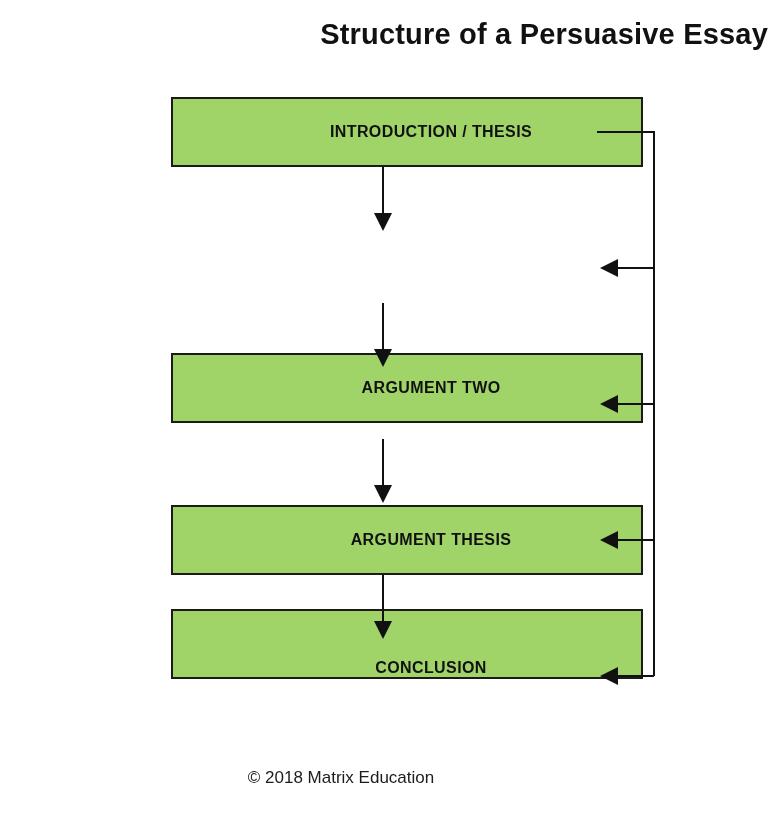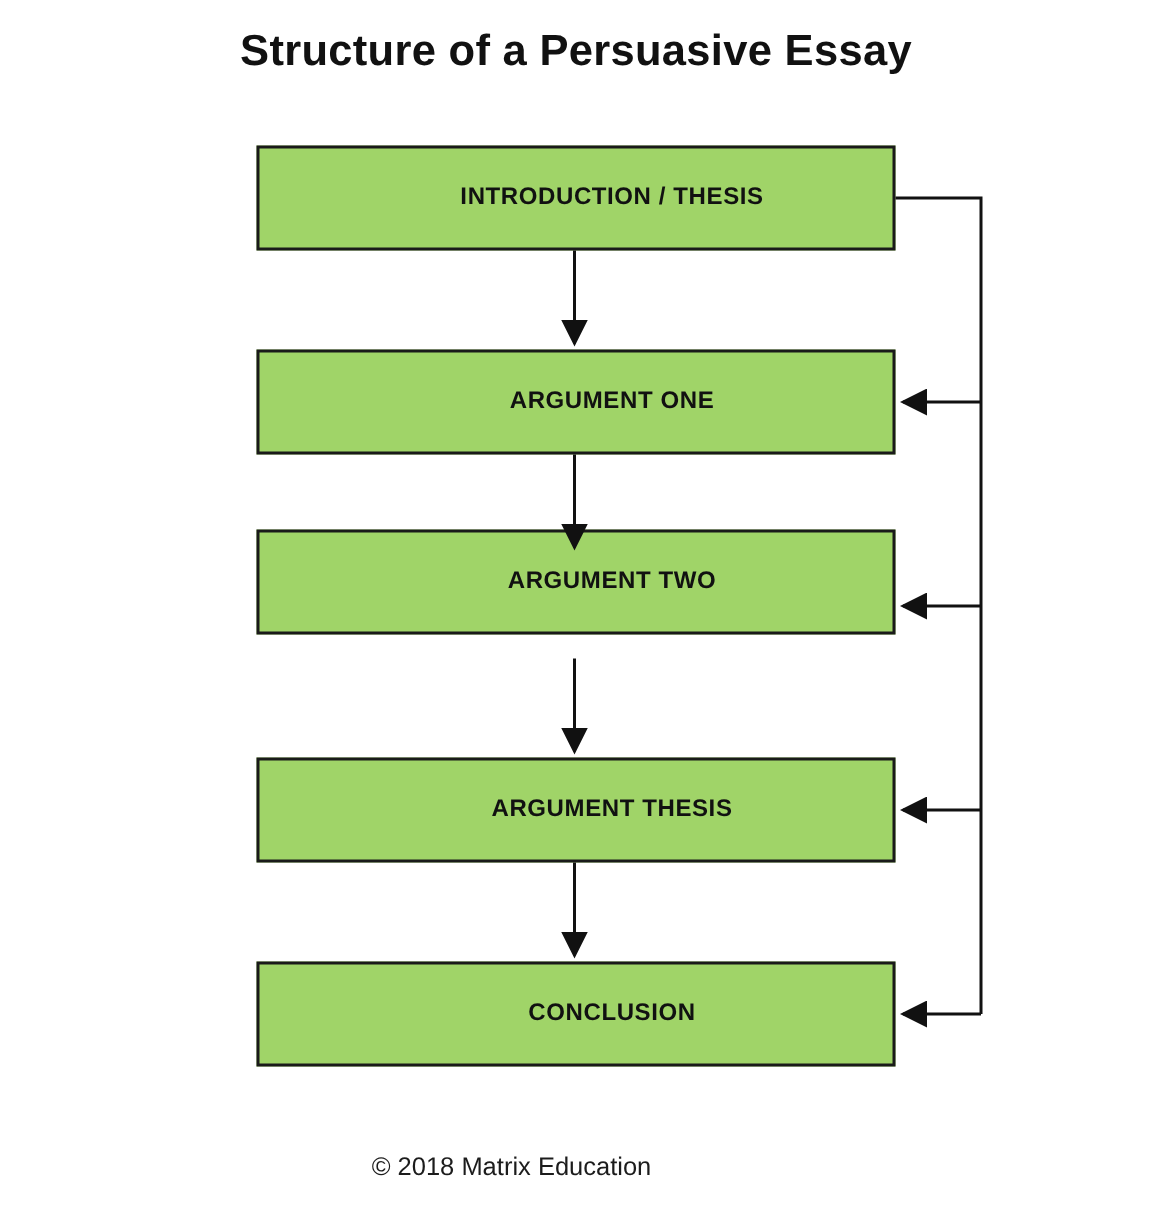--- a/index.html
+++ b/index.html
@@ -13,49 +13,49 @@
     width: 768px;
     height: 813px;
     background: #ffffff;
     overflow: hidden;
   }
   .title {
     position: absolute;
     top: 18px;
     left: 0;
     width: 768px;
-    text-align: center;
+    text-align: right;
     font-size: 29px;
     font-weight: bold;
     color: #111111;
     letter-spacing: 0.2px;
   }
   .flow-box {
     position: absolute;
     left: 171px;
-    width: 426px;
+    width: 472px;
     height: 70px;
     box-sizing: border-box;
     background: var(--box-fill, #a0d468);
     border: 2px solid var(--box-border, #1a1a1a);
     display: flex;
     align-items: center;
     justify-content: center;
     font-size: 16px;
     font-weight: bold;
     color: #111111;
     letter-spacing: 0.4px;
     text-align: center;
     padding-left: 48px;
   }
   .box-1 { top: 97px; }
   .box-2 { top: 233px; }
   .box-3 { top: 353px; }
   .box-4 { top: 505px; }
-  .box-5 { top: 641px; }
+  .box-5 { top: 609px; align-items: flex-end; }
   .connectors {
     position: absolute;
     top: 0;
     left: 0;
     width: 768px;
     height: 813px;
     pointer-events: none;
   }
   .footer {
     position: absolute;
@@ -69,23 +69,20 @@
 </style>
 </head>
 <body>
 
 <div class="page">
 
   <div class="title">Structure of a Persuasive Essay</div>
 
   <div class="flow-box box-1">
     <span>INTRODUCTION / THESIS</span>
-  </div>
-  <div class="flow-box box-2">
-    <span>ARGUMENT ONE</span>
   </div>
   <div class="flow-box box-3">
     <span>ARGUMENT TWO</span>
   </div>
   <div class="flow-box box-4">
     <span>ARGUMENT THESIS</span>
   </div>
   <div class="flow-box box-5">
     <span>CONCLUSION</span>
   </div>

